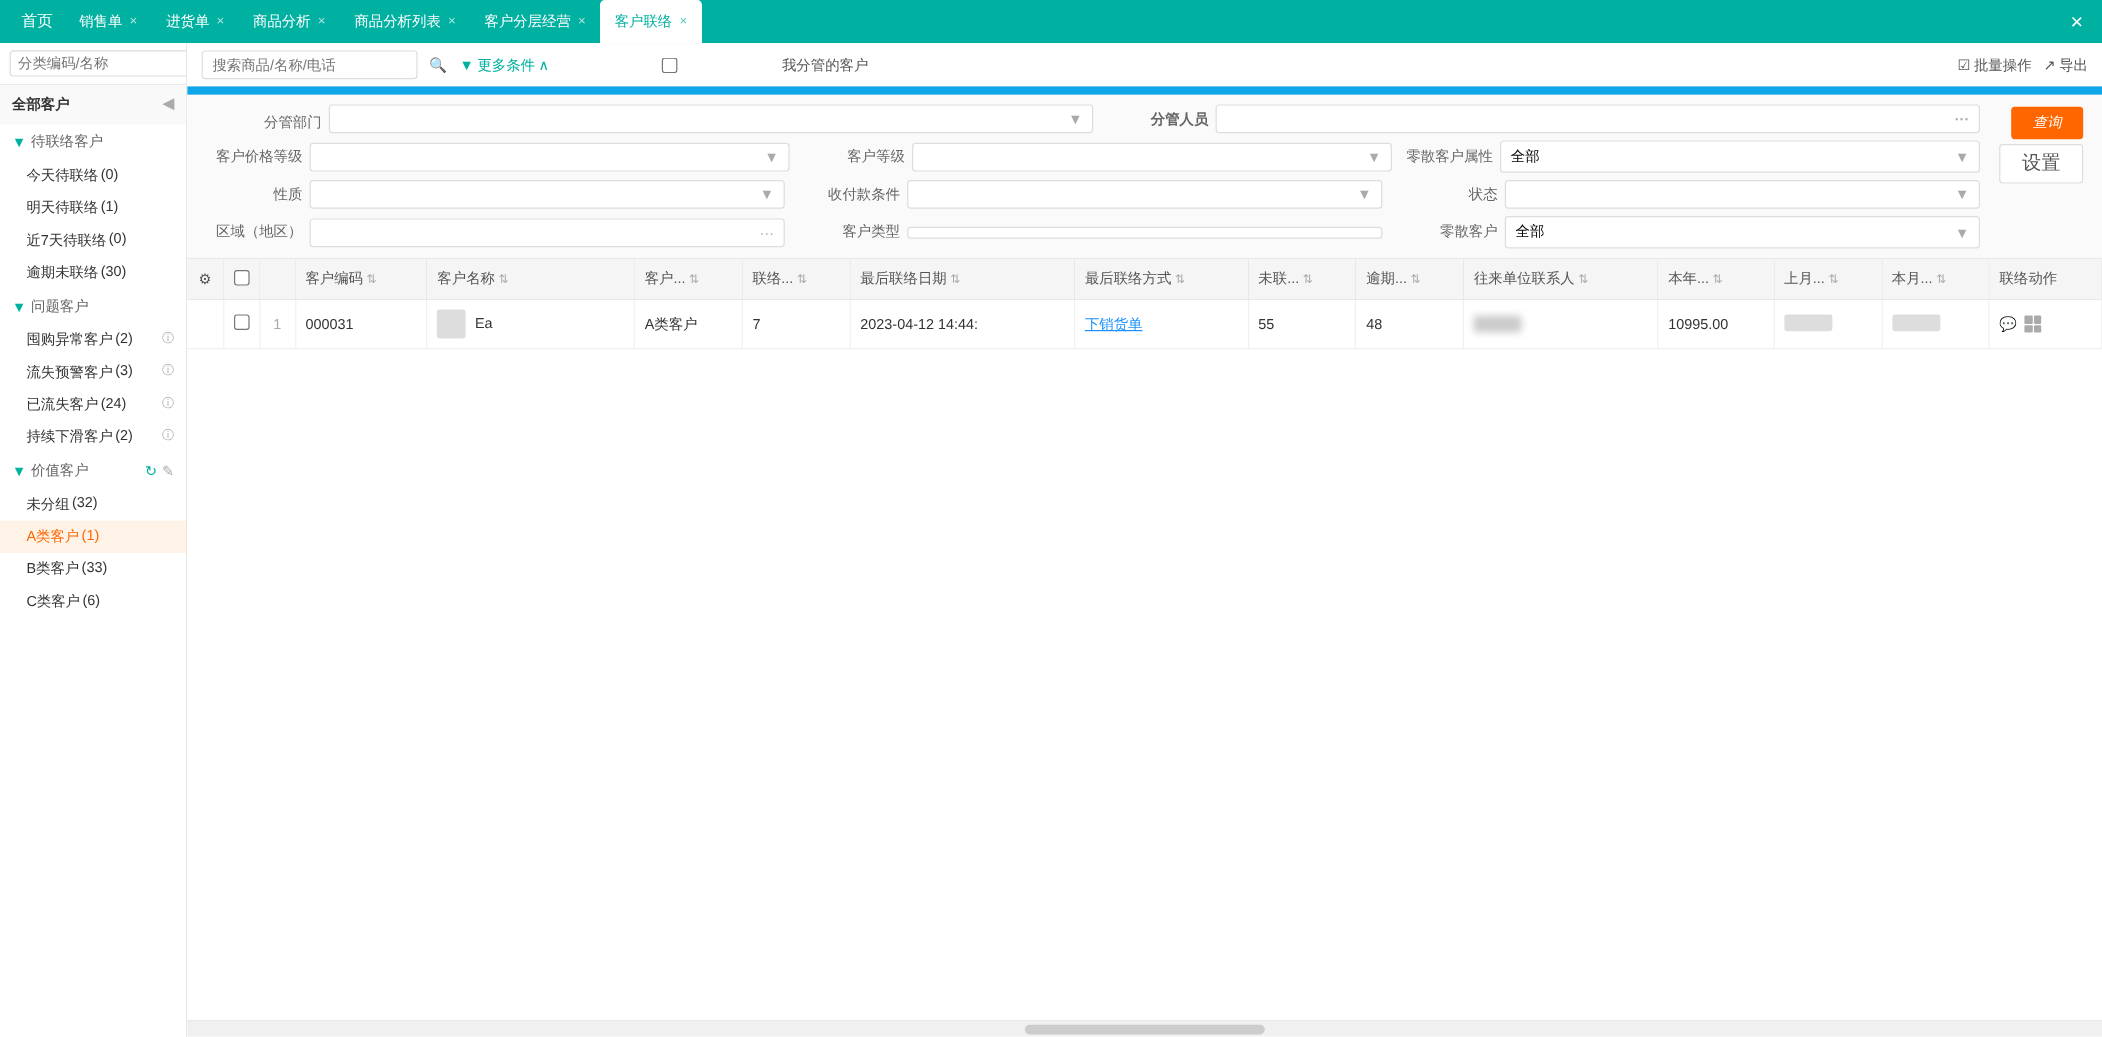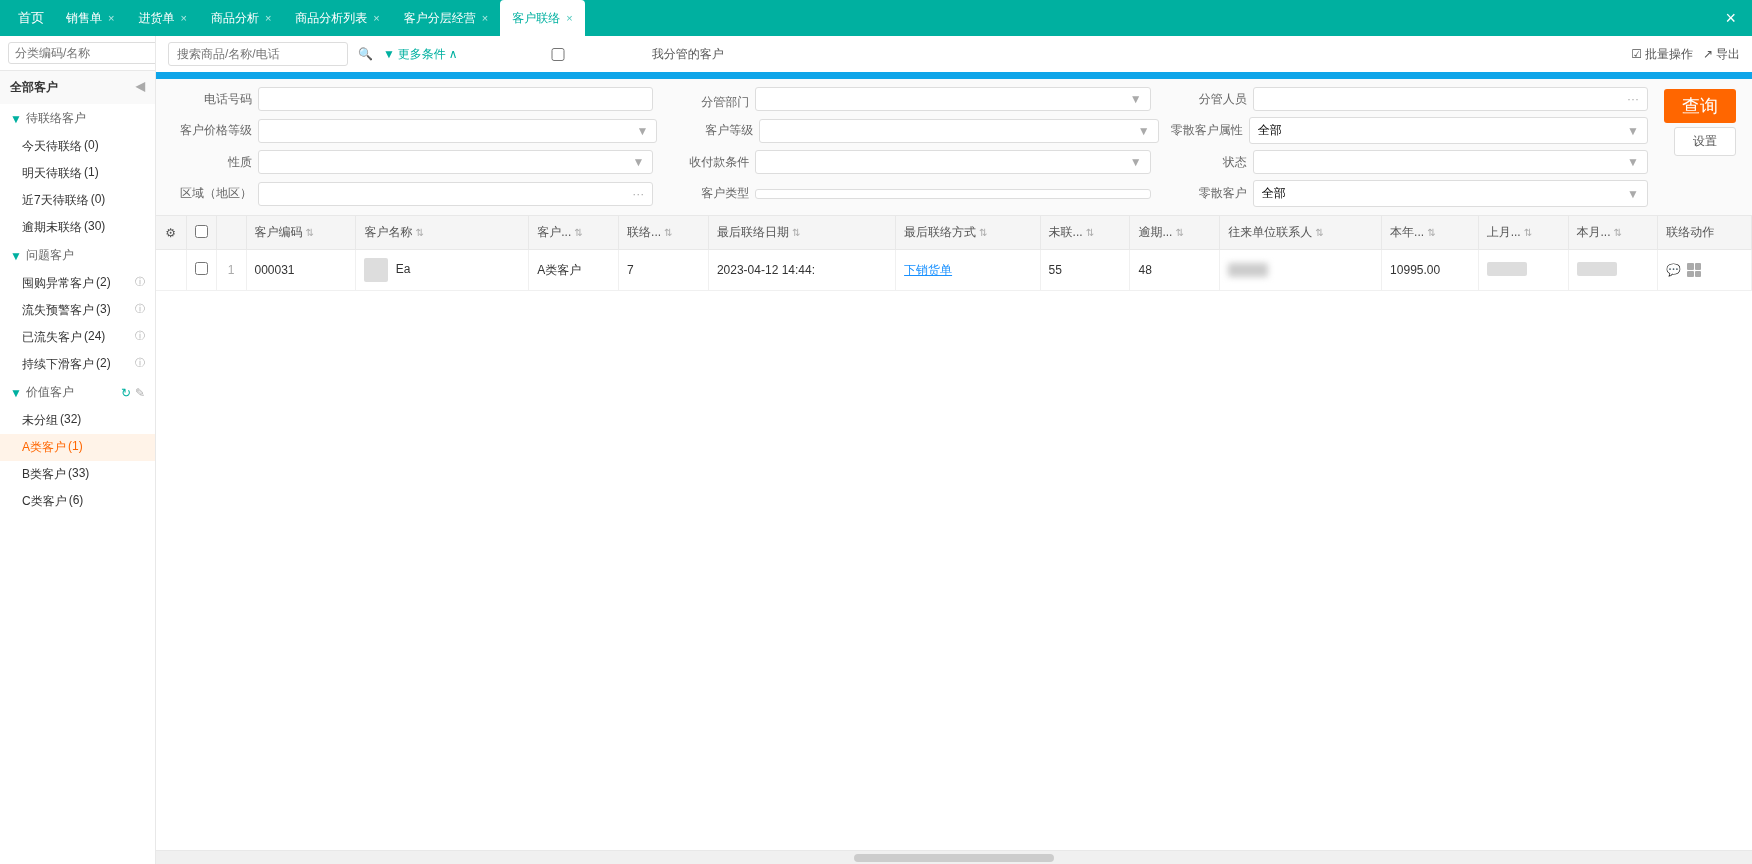--- a/index.html
+++ b/index.html
@@ -45,22 +45,22 @@
     .filter-row { display: flex; align-items: center; margin-bottom: 6px; gap: 0; }
     .filter-row:last-child { margin-bottom: 0; }
     .filter-cell { display: flex; align-items: center; flex: 1; min-width: 0; }
     .filter-cell label { color: #666; white-space: nowrap; min-width: 80px; text-align: right; margin-right: 6px; }
     .filter-cell .field-input { flex: 1; border: 1px solid #ddd; border-radius: 3px; padding: 4px 8px; background: white; min-width: 0; display: flex; align-items: center; justify-content: space-between; cursor: pointer; }
     .filter-cell .field-input .placeholder { color: #bbb; }
     .filter-cell .field-input .arrow { color: #aaa; }
     .filter-cell .field-input .more-btn { color: #aaa; }
 
     
-    .btn-query { background: #ff6600; color: white; border: none; border-radius: 3px; padding: 5px 18px; cursor: pointer; font-size: 18px; }
-    .btn-settings { background: white; color: #555; border: 1px solid #ddd; border-radius: 3px; padding: 5px 18px; cursor: pointer; font-size: 12px; }
+    .btn-query { background: #ff6600; color: white; border: none; border-radius: 3px; padding: 5px 18px; cursor: pointer; font-size: 12px; font-style: italic; }
+    .btn-settings { background: white; color: #555; border: 1px solid #ddd; border-radius: 3px; padding: 5px 18px; cursor: pointer; font-size: 16px; }
     .btn-actions { display: flex; flex-direction: column; gap: 4px; align-items: flex-end; }
 
     
     .table-container { flex: 1; overflow-x: auto; overflow-y: auto; }
     .data-table { width: 100%; border-collapse: collapse; min-width: 1400px; }
     .data-table thead tr { background: #f5f5f5; }
     .data-table th { padding: 8px 8px; border-bottom: 1px solid #e8e8e8; border-right: 1px solid #e8e8e8; text-align: left; color: #555; font-weight: normal; white-space: nowrap; position: sticky; top: 0; background: #f5f5f5; z-index: 1; }
     .data-table th .col-header { display: flex; align-items: center; gap: 3px; }
     .data-table th .sort-icon { color: #aaa; font-size: 10px; }
     .data-table td { padding: 8px 8px; border-bottom: 1px solid #f0f0f0; border-right: 1px solid #f0f0f0; color: #333; white-space: nowrap; }
@@ -221,32 +221,28 @@
           <span>导出</span>
         </span>
       </div>
     </div>
 
     <div class="filter-form">
       <div style="display:flex;gap:0;">
         <div style="flex:1;">
 
           <div class="filter-row">
-            <div class="filter-cell">
-              <label>电话号码</label>
-              <input type="text" style="flex: 1 1 0%; border: 1px solid rgb(221, 221, 221); border-radius: 3px; padding: 4px 8px; background: white;">
-            </div>
             <div class="filter-cell" style="margin-left:16px;align-items:flex-end;">
               <label>分管部门</label>
               <div class="field-input" style="flex:1;">
                 <span class="placeholder"></span>
                 <span class="arrow">▼</span>
               </div>
             </div>
-            <div class="filter-cell" style="margin-left:16px;">
+            <div class="filter-cell" style="margin-left:16px;font-weight:bold;">
               <label>分管人员</label>
               <div class="field-input" style="flex:1;">
                 <span class="placeholder"></span>
                 <span class="more-btn">···</span>
               </div>
             </div>
           </div>
 
           <div class="filter-row">
             <div class="filter-cell">

